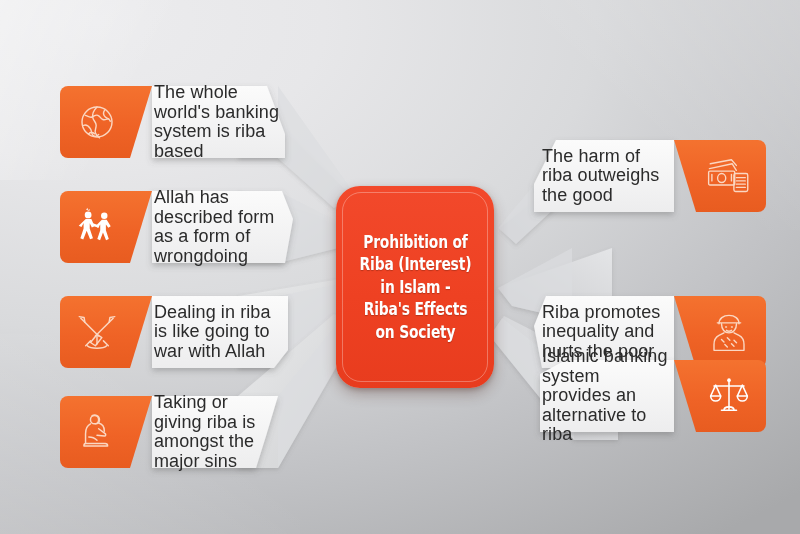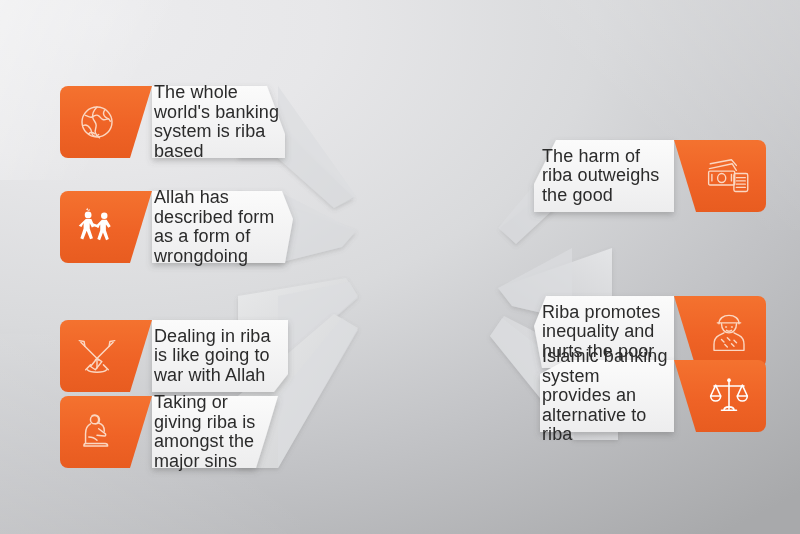--- a/index.html
+++ b/index.html
@@ -187,21 +187,21 @@
         <path d="M12 14h7l4 9-3.4 1.6-2.6-5.2V26l4 12-3.6 1.3-4.2-10.6L9 39.6 5.4 38l4-12.2V19l-2.6 5-3.4-1.6z"></path>
         <circle cx="35" cy="10" r="4"></circle>
         <path d="M32 15h6l5 8-3 2-3-4v7l3.6 11-3.4 1.3-3.8-9.6-3.6 9.6-3.4-1.3L30 28v-7l-3 4-3-2z"></path>
         <path d="M20 19l9 3-.8 3-9-3z"></path>
         <path d="M12.5 2.5l1.6-2.4 1 2.8 2.2-1.2-.8 2.6" opacity=".85"></path>
       </svg>
     </div>
     <div class="label">Allah has described form as a form of wrongdoing</div>
   </div>
 
-  <div class="row row-left" style="left:60px;top:296px;width:252px;margin-top:24px;">
+  <div class="row row-left" style="left:60px;top:296px;width:252px;">
     <div class="card">
       <svg width="228" height="72" viewBox="0 0 228 72">
         <path d="M92,0 L228,0 L228,54 L214,72 L92,72 Z" fill="url(#gWhite)" filter="url(#shadow)"></path>
         <path d="M8,0 L92,0 L70,72 L8,72 A8,8 0 0 1 0,64 L0,8 A8,8 0 0 1 8,0 Z" fill="url(#gOrange)"></path>
       </svg>
     </div>
     <div class="icon-wrap">
       <svg width="42" height="38" viewBox="0 0 52 46" fill="none" stroke="#fbd7c2" stroke-width="1.8" stroke-linecap="round" stroke-linejoin="round">
         <path d="M6 6l22 22"></path>
           <path d="M46 6L24 28"></path>
@@ -295,14 +295,21 @@
         <path d="M41 11l-6 13h12z" fill="none"></path>
         <path d="M3 24c0 3.4 2.7 6 6 6s6-2.6 6-6"></path>
         <path d="M35 24c0 3.4 2.7 6 6 6s6-2.6 6-6"></path>
         <path d="M16 41h18"></path>
         <path d="M19 41c0-3 2-4 6-4s6 1 6 4"></path>
       </svg>
     </div>
     <div class="label">Islamic banking system provides an alternative to riba</div>
   </div>
 
+  <div id="center">
+    <div id="center-text">Prohibition of
+Riba (Interest)
+in Islam -
+Riba's Effects
+on Society</div>
+  </div>
 
 </div>
 
 </body></html>

